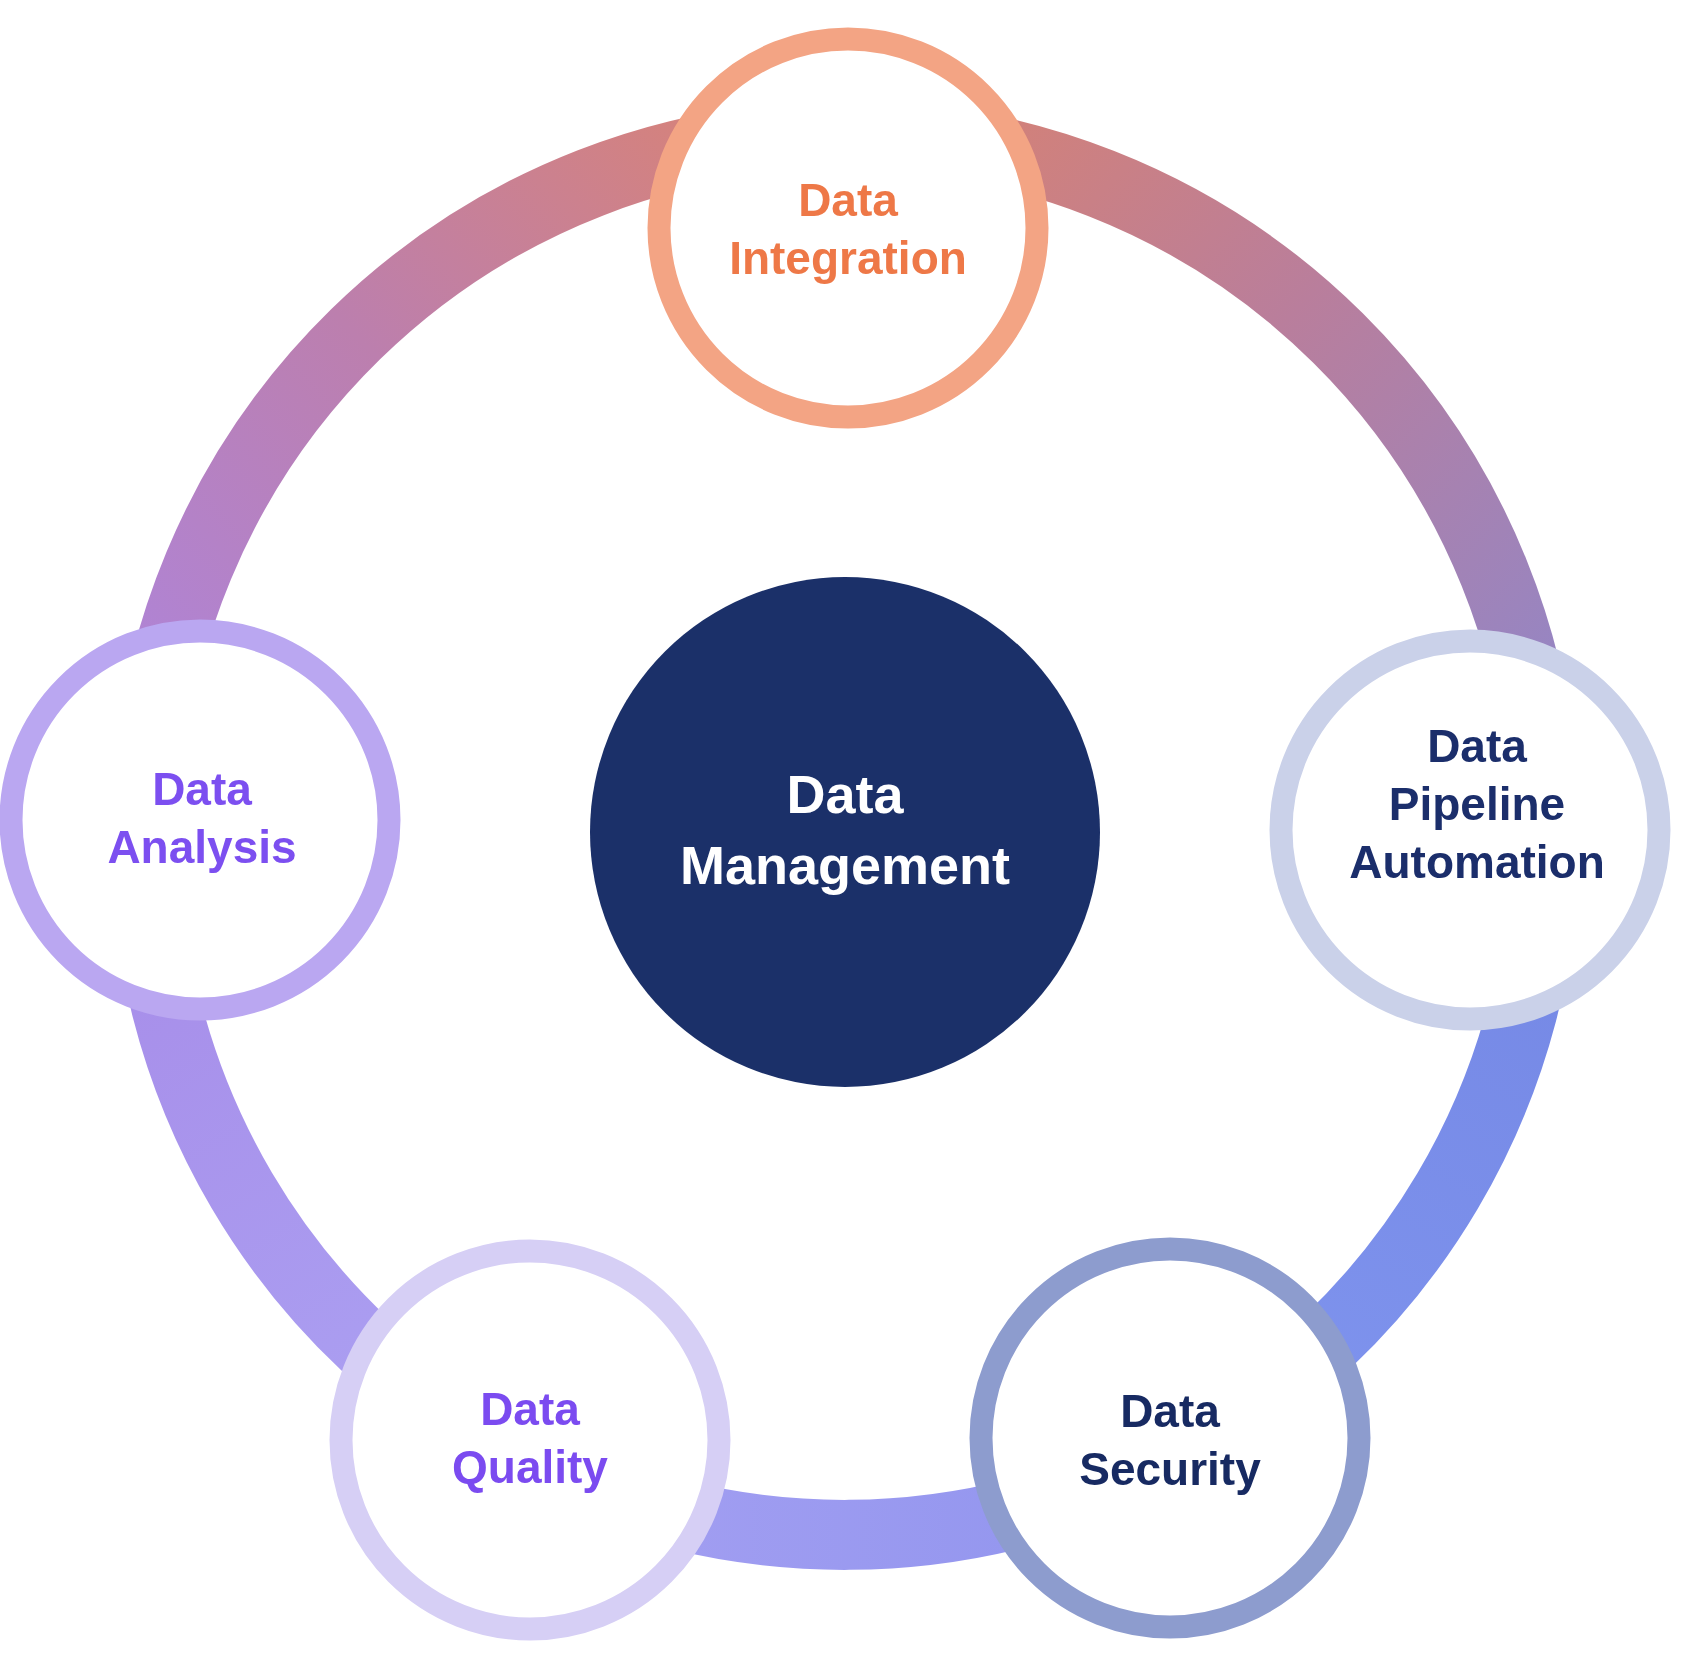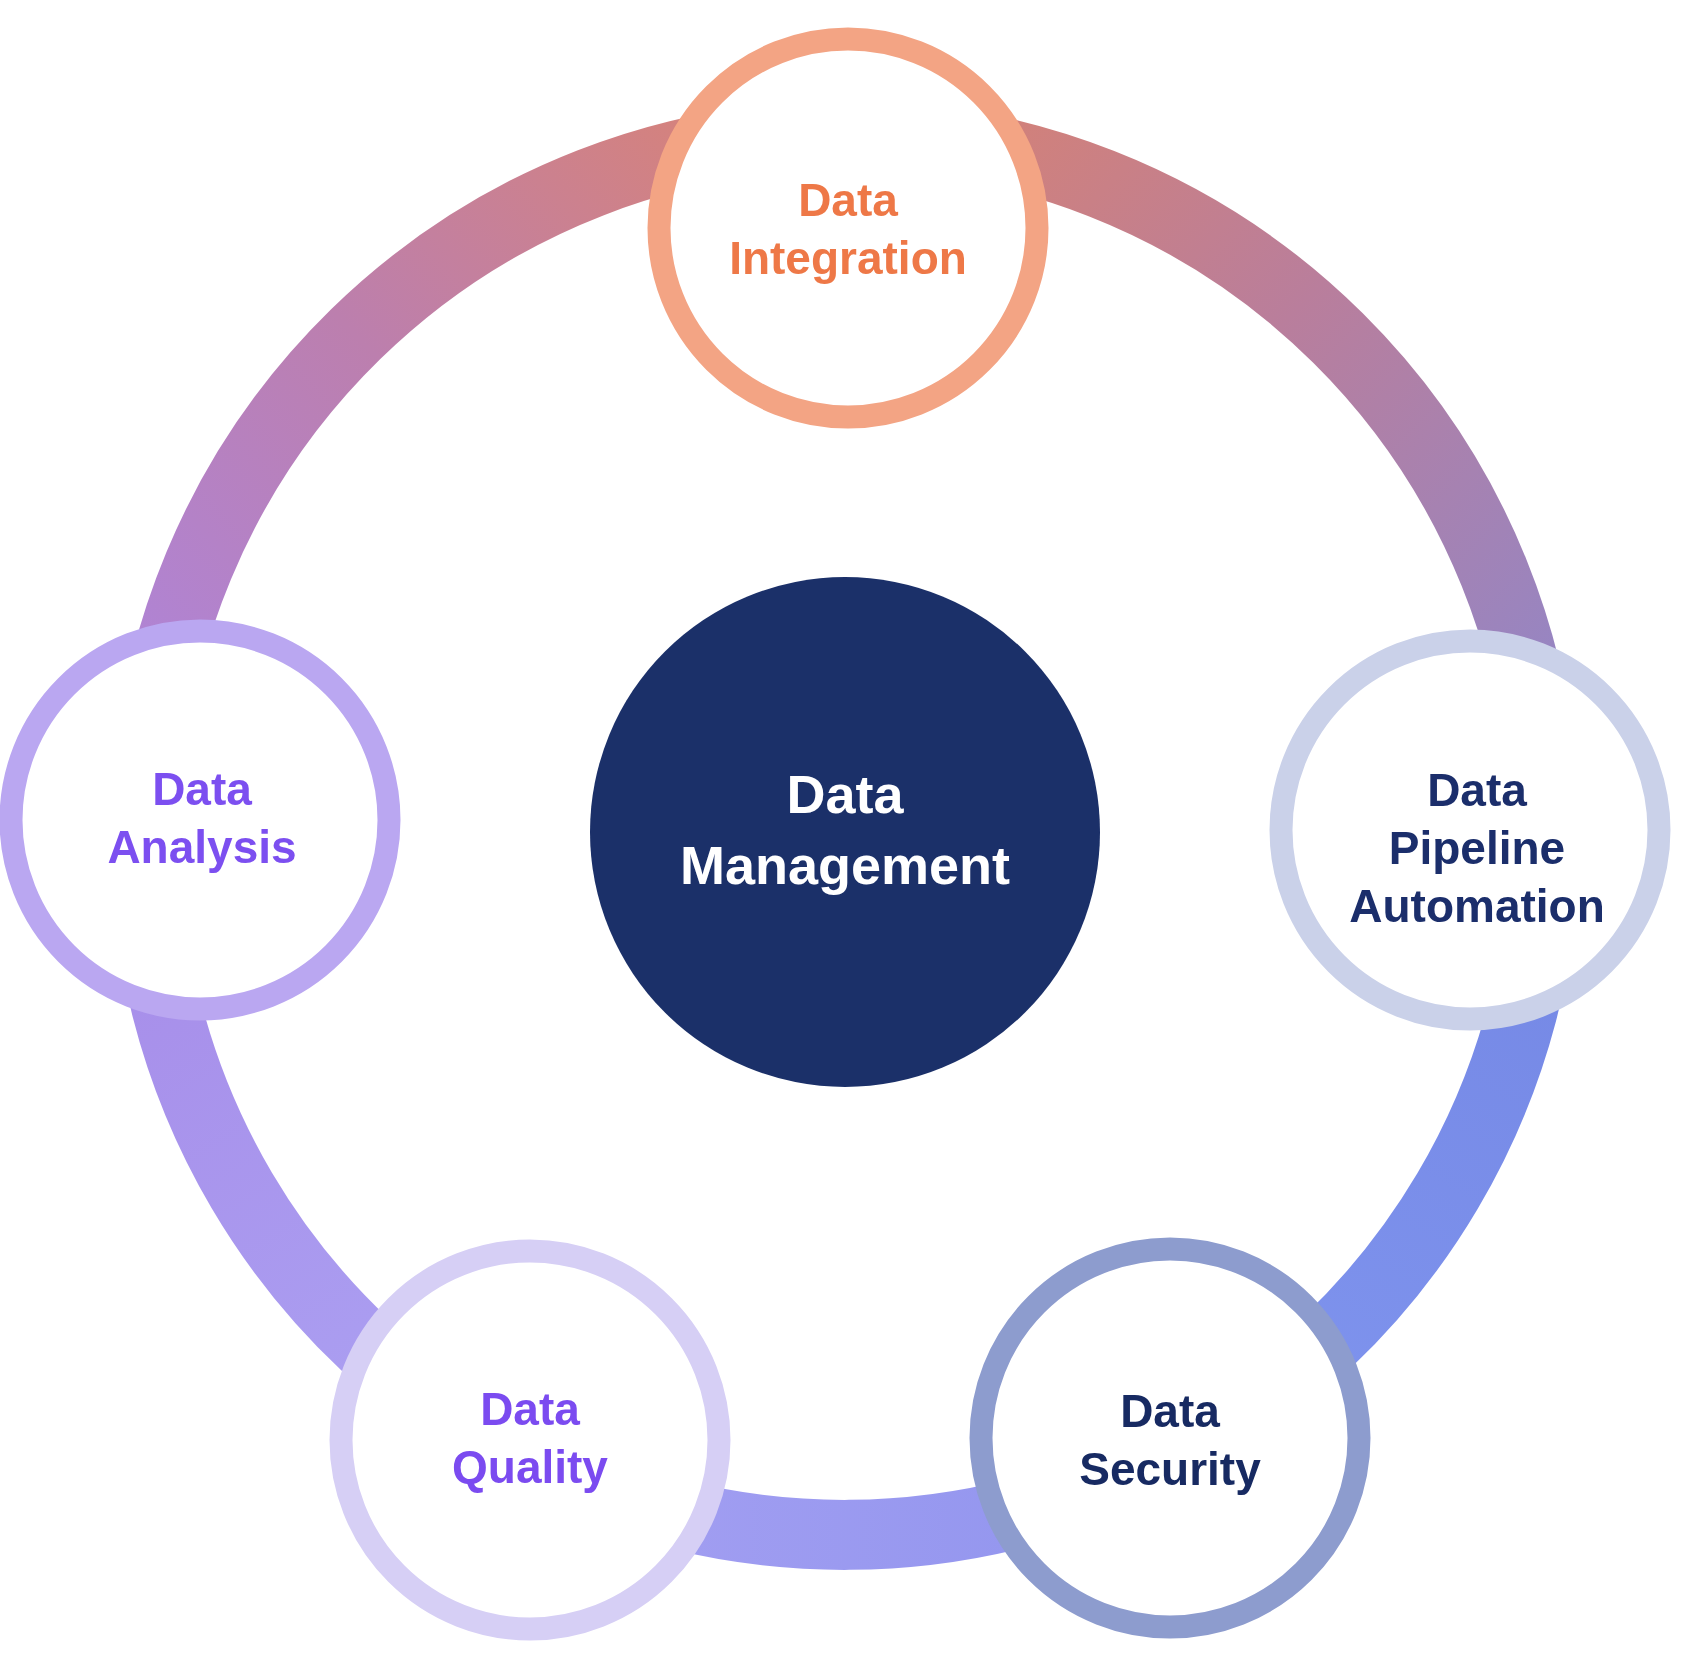--- a/index.html
+++ b/index.html
@@ -91,21 +91,21 @@
 
     <circle cx="845" cy="832" r="255" stroke="none" fill="#1B3069"></circle>
   </svg>
 
   <div class="center-label" style="left: 845px; top: 830px; color: rgb(255, 255, 255);">Data
 Management</div>
 
   <div class="node-label" style="left: 848px; top: 230px; color: rgb(238, 120, 71);">Data
 Integration</div>
 
-  <div class="node-label" style="left: 1477px; top: 849px; color: rgb(27, 46, 107);">Data Pipeline
+  <div class="node-label" style="left: 1477px; top: 805px; color: rgb(27, 46, 107);">Data Pipeline
 Automation</div>
 
   <div class="node-label" style="left: 1170px; top: 1441px; color: rgb(23, 42, 98);">Data
 Security</div>
 
   <div class="node-label" style="left: 530px; top: 1439px; color: rgb(123, 75, 240);">Data
 Quality</div>
 
   <div class="node-label" style="left: 202px; top: 819px; color: rgb(124, 79, 240);">Data
 Analysis</div>

